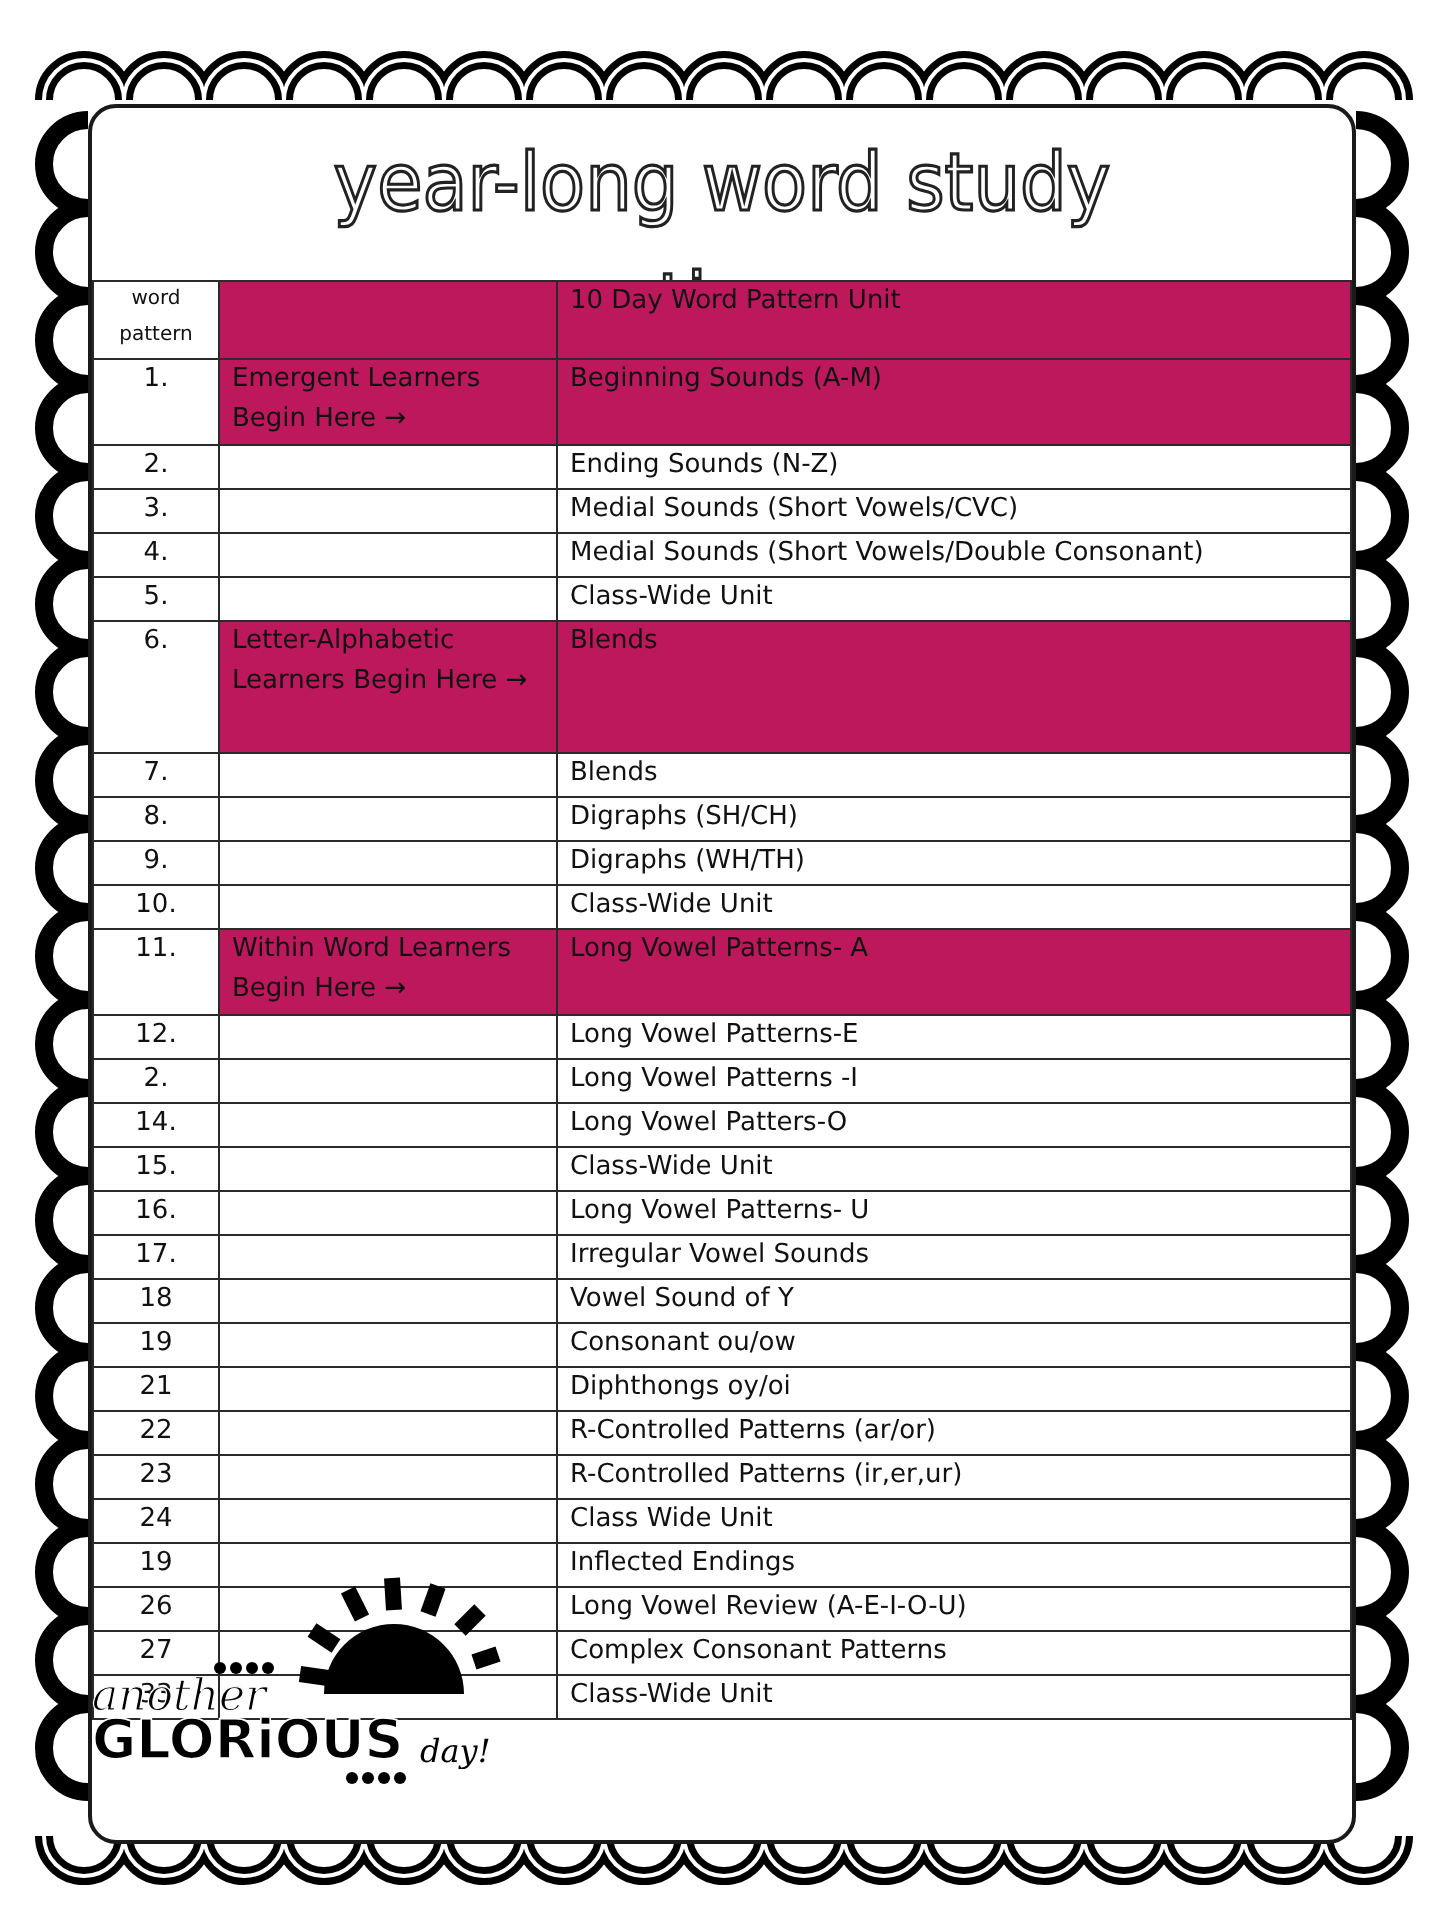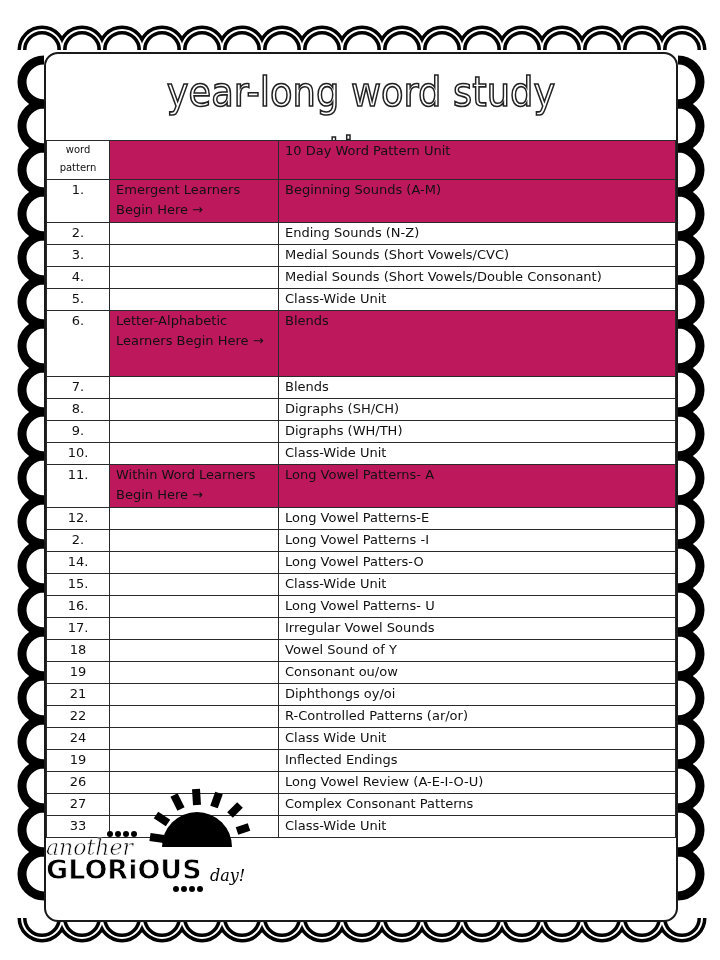--- a/index.html
+++ b/index.html
@@ -271,20 +271,25 @@
         <td class="num">21</td>
         <td class="start"></td>
         <td class="unit">Diphthongs oy/oi</td>
       </tr>
       <tr>
         <td class="num">22</td>
         <td class="start"></td>
         <td class="unit">R-Controlled Patterns (ar/or)</td>
       </tr>
       <tr>
+        <td class="num">23</td>
+        <td class="start"></td>
+        <td class="unit">R-Controlled Patterns (ir,er,ur)</td>
+      </tr>
+      <tr>
         <td class="num">24</td>
         <td class="start"></td>
         <td class="unit">Class Wide Unit</td>
       </tr>
       <tr>
         <td class="num">19</td>
         <td class="start"></td>
         <td class="unit">Inflected Endings</td>
       </tr>
       <tr>

